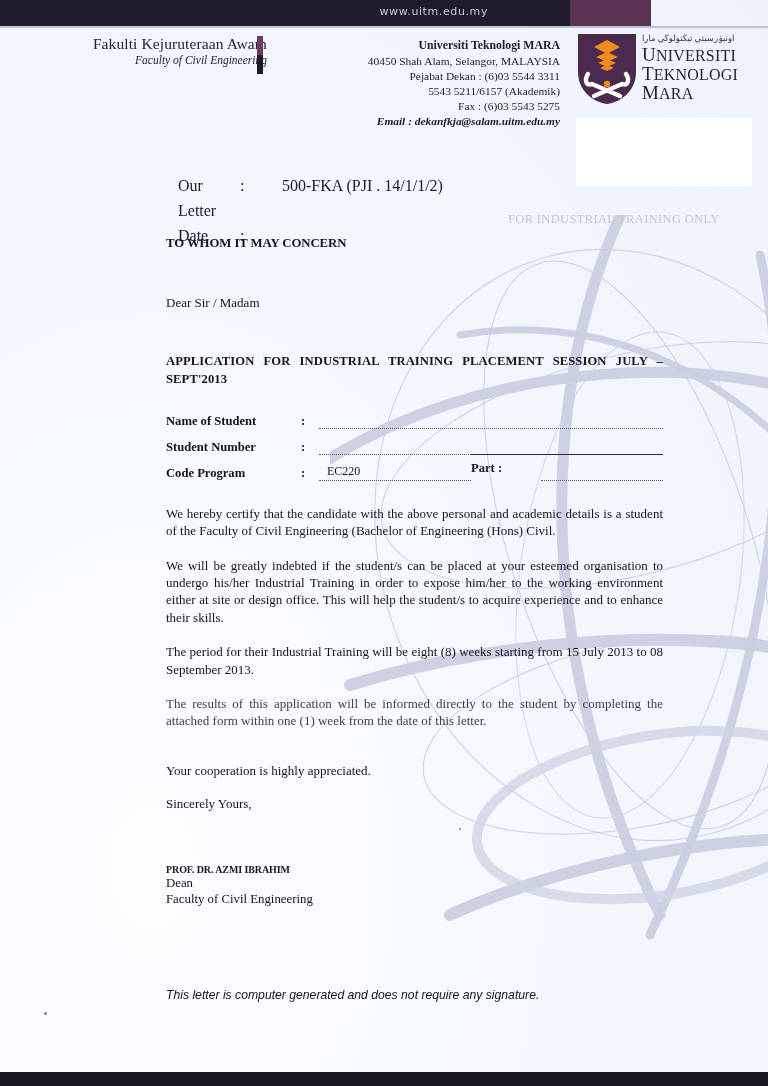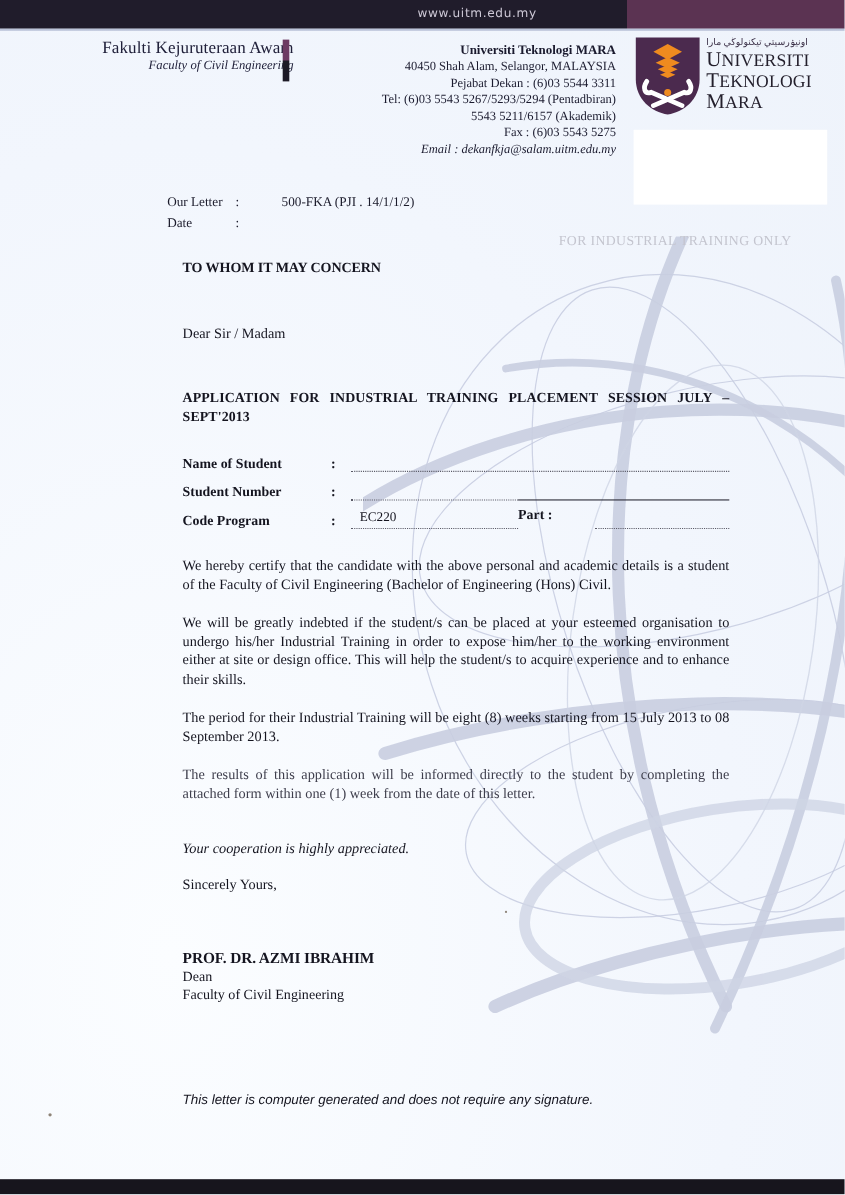--- a/index.html
+++ b/index.html
@@ -19,21 +19,21 @@
   }
   
   .wm{
     position:absolute;
     left:330px;top:215px;
     width:560px;height:780px;
     pointer-events:none;
     opacity:.95;
   }
   
-  .topbar{position:absolute;left:0;top:0;width:768px;height:26px;display:flex;}
+  .topbar{position:absolute;left:0;top:0;width:651px;height:26px;display:flex;}
   .topbar .dark{background:#201c2b;flex:0 0 570px;height:26px;position:relative;}
   .topbar .plum{background:#5b3352;flex:1 1 auto;height:26px;}
   .topbar .url{
     position:absolute;right:82px;top:5px;
     color:#cdc8d6;font-family:"DejaVu Sans",sans-serif;
     font-size:11px;letter-spacing:.6px;
   }
   .topedge{position:absolute;left:0;top:26px;width:768px;height:2px;background:#8f9bbd;opacity:.55;}
   .botbar{position:absolute;left:0;bottom:0;width:768px;height:14px;background:#17151d;}
 
@@ -50,34 +50,34 @@
     font-family:"Liberation Serif",serif;
   }
   .facbar{position:absolute;left:257px;top:36px;width:6px;height:38px;
           background:linear-gradient(180deg,#6d3a63 0%,#6d3a63 48%,#1d1a26 52%,#1d1a26 100%);}
 
   .addr{
     position:absolute;left:250px;top:38px;width:310px;
     text-align:right;color:#1a1a2e;line-height:1.32;font-size:11.4px;
   }
   .addr .l1{font-weight:bold;font-size:11.8px;}
-  .addr .em{font-style:italic;}
+  .addr .em{font-style:italic;font-weight:bold;}
 
   
   .logo{position:absolute;left:576px;top:32px;width:180px;height:76px;}
   .logo svg{display:block;}
   .logoword{position:absolute;left:642px;top:34px;color:#231f2c;
     font-family:"Liberation Serif",serif;line-height:1.0;}
   .logoword .jawi{font-size:8.5px;letter-spacing:.3px;color:#3a2f46;height:11px;overflow:hidden;}
   .logoword .w{font-size:16px;letter-spacing:.2px;display:block;}
   .logoword .w:first-letter{font-size:19px;}
   .whitebox{position:absolute;left:576px;top:118px;width:176px;height:68px;background:#ffffff;}
 
   
-  .refblk{position:absolute;left:152px;top:174px;font-size:12px;color:#1b1b2b;line-height:1.55;}
+  .refblk{position:absolute;left:178px;top:174px;font-size:16px;color:#1b1b2b;line-height:1.55;}
   .refblk .row{display:flex;}
   .refblk .k{width:62px;}
   .refblk .c{width:42px;}
   .stamp{
     position:absolute;left:508px;top:212px;
     font-size:12.5px;color:#c4c5cf;letter-spacing:.35px;
     font-family:"Liberation Serif",serif;
   }
 
   
@@ -93,24 +93,24 @@
   .fline{flex:1 1 auto;border-bottom:1px dotted #5a5a66;height:19px;}
   .fval{font-size:12px;padding-left:8px;}
   .fsplit{display:flex;flex:1 1 auto;}
   .fseg1{flex:0 0 152px;border-bottom:1px dotted #5a5a66;height:19px;}
   .fpart{flex:0 0 70px;font-weight:bold;font-size:12.6px;padding-bottom:1px;text-align:left;}
   .fseg2{flex:1 1 auto;border-bottom:1px dotted #5a5a66;height:19px;}
 
   .para{margin-top:17px;font-size:13px;line-height:1.34;text-align:justify;}
   .para.first{margin-top:24px;}
   .para.faded{color:#3e3e4c;}
-  .closing{margin-top:33px;font-size:13px;font-style:italic;}
+  .closing{margin-top:33px;font-size:13px;}
   .closing2{margin-top:17px;font-size:13px;}
   .sign{margin-top:52px;}
-  .sign .nm{font-weight:bold;font-size:14px;letter-spacing:-.1px;}
+  .sign .nm{font-weight:bold;font-size:10px;letter-spacing:-.1px;}
   .sign .ln{font-size:12.8px;line-height:1.3;}
   .note{margin-top:80px;font-size:12.2px;font-style:italic;
         font-family:"Liberation Sans",sans-serif;}
 
   .speck{position:absolute;width:3px;height:3px;background:#6a5b4a;opacity:.75;border-radius:50%;}
 </style>
 </head>
 <body>
 
 <div class="page">
@@ -147,21 +147,20 @@
   <div class="fac">
     <div class="ms">Fakulti Kejuruteraan Awam</div>
     <div class="en">Faculty of Civil Engineering</div>
   </div>
   <div class="facbar"></div>
 
   <div class="addr">
     <div class="l1">Universiti Teknologi MARA</div>
     <div>40450 Shah Alam, Selangor, MALAYSIA</div>
     <div>Pejabat Dekan : (6)03 5544 3311</div>
-    <div>Tel: (6)03 5543 5267/5293/5294 (Pentadbiran)</div>
     <div>5543 5211/6157 (Akademik)</div>
     <div>Fax : (6)03 5543 5275</div>
     <div class="em">Email : dekanfkja@salam.uitm.edu.my</div>
   </div>
 
   <div class="logo">
     <svg width="62" height="74" viewBox="0 0 62 74" xmlns="http://www.w3.org/2000/svg">
       <path d="M2 2 H60 V40 C60 58 46 70 31 72 C16 70 2 58 2 40 Z" fill="#4b2a4e"></path>
       <g fill="#ef8b1f">
         <polygon points="31,8 44,15 31,22 18,15"></polygon>

